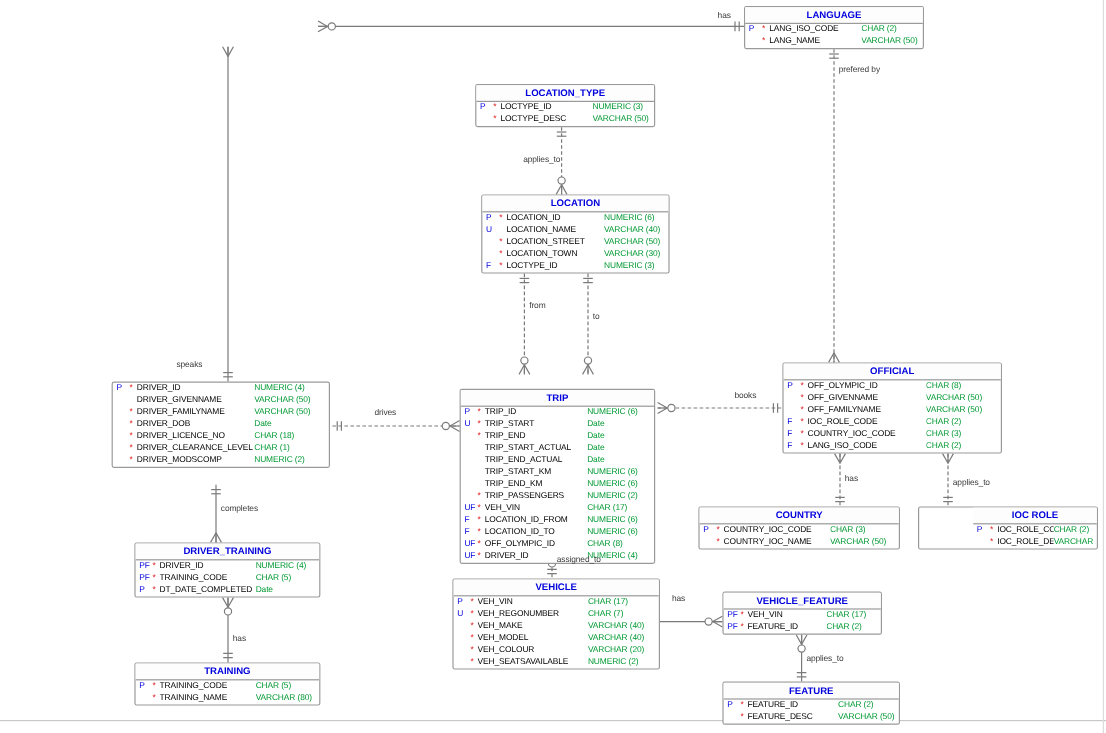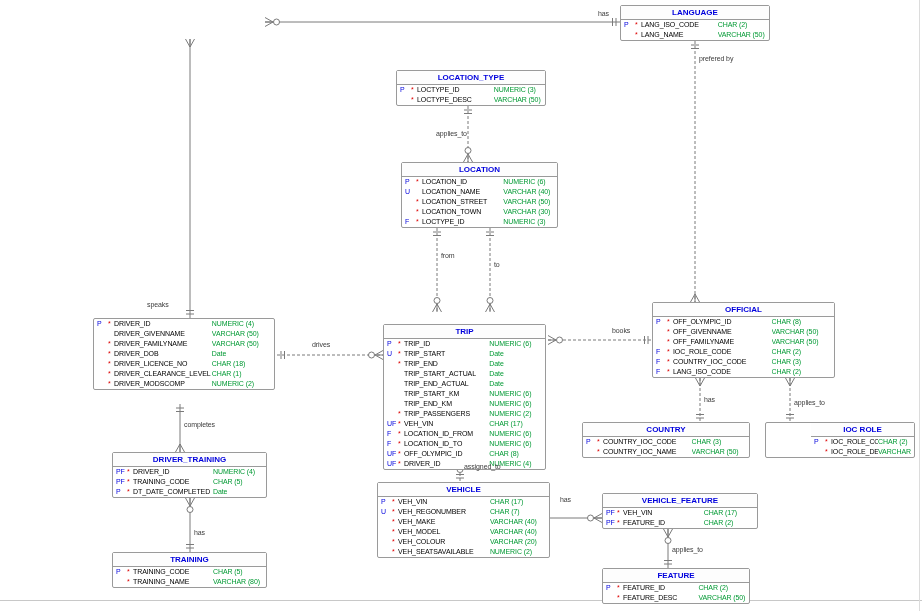--- a/index.html
+++ b/index.html
@@ -479,21 +479,21 @@
         <span class="nm">VEH_COLOUR</span>
         <span class="tp">VARCHAR (20)</span>
       </div>
       <div class="row">
         <span class="k"></span>
         <span class="st">*</span>
         <span class="nm">VEH_SEATSAVAILABLE</span>
         <span class="tp">NUMERIC (2)</span>
       </div>
     </div>
-    <div class="entity" style="left: 602px; top: 493px; width: 156px;">
+    <div class="entity" style="left: 602px; top: 493px; width: 133px;">
       <div class="etitle">VEHICLE_FEATURE</div>
       <div class="row">
         <span class="k">PF</span>
         <span class="st">*</span>
         <span class="nm">VEH_VIN</span>
         <span class="tp">CHAR (17)</span>
       </div>
       <div class="row">
         <span class="k">PF</span>
         <span class="st">*</span>

